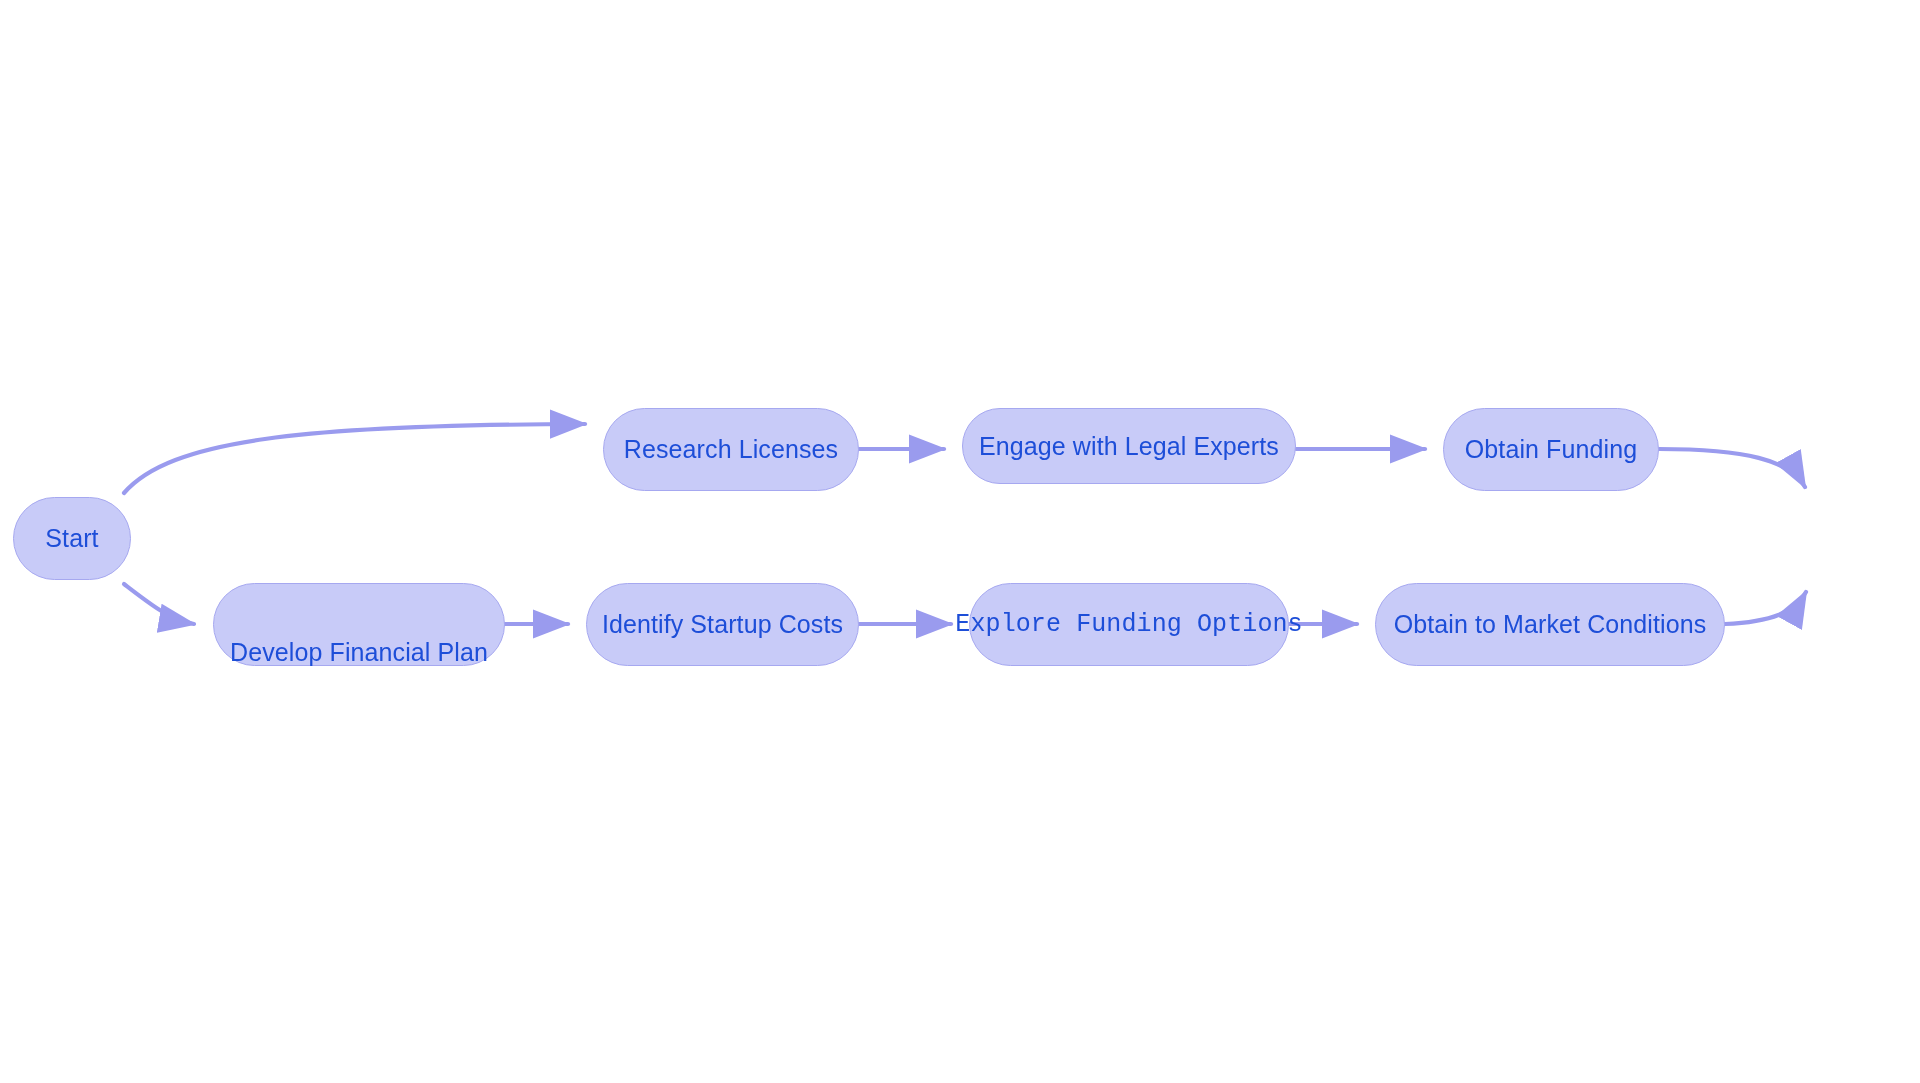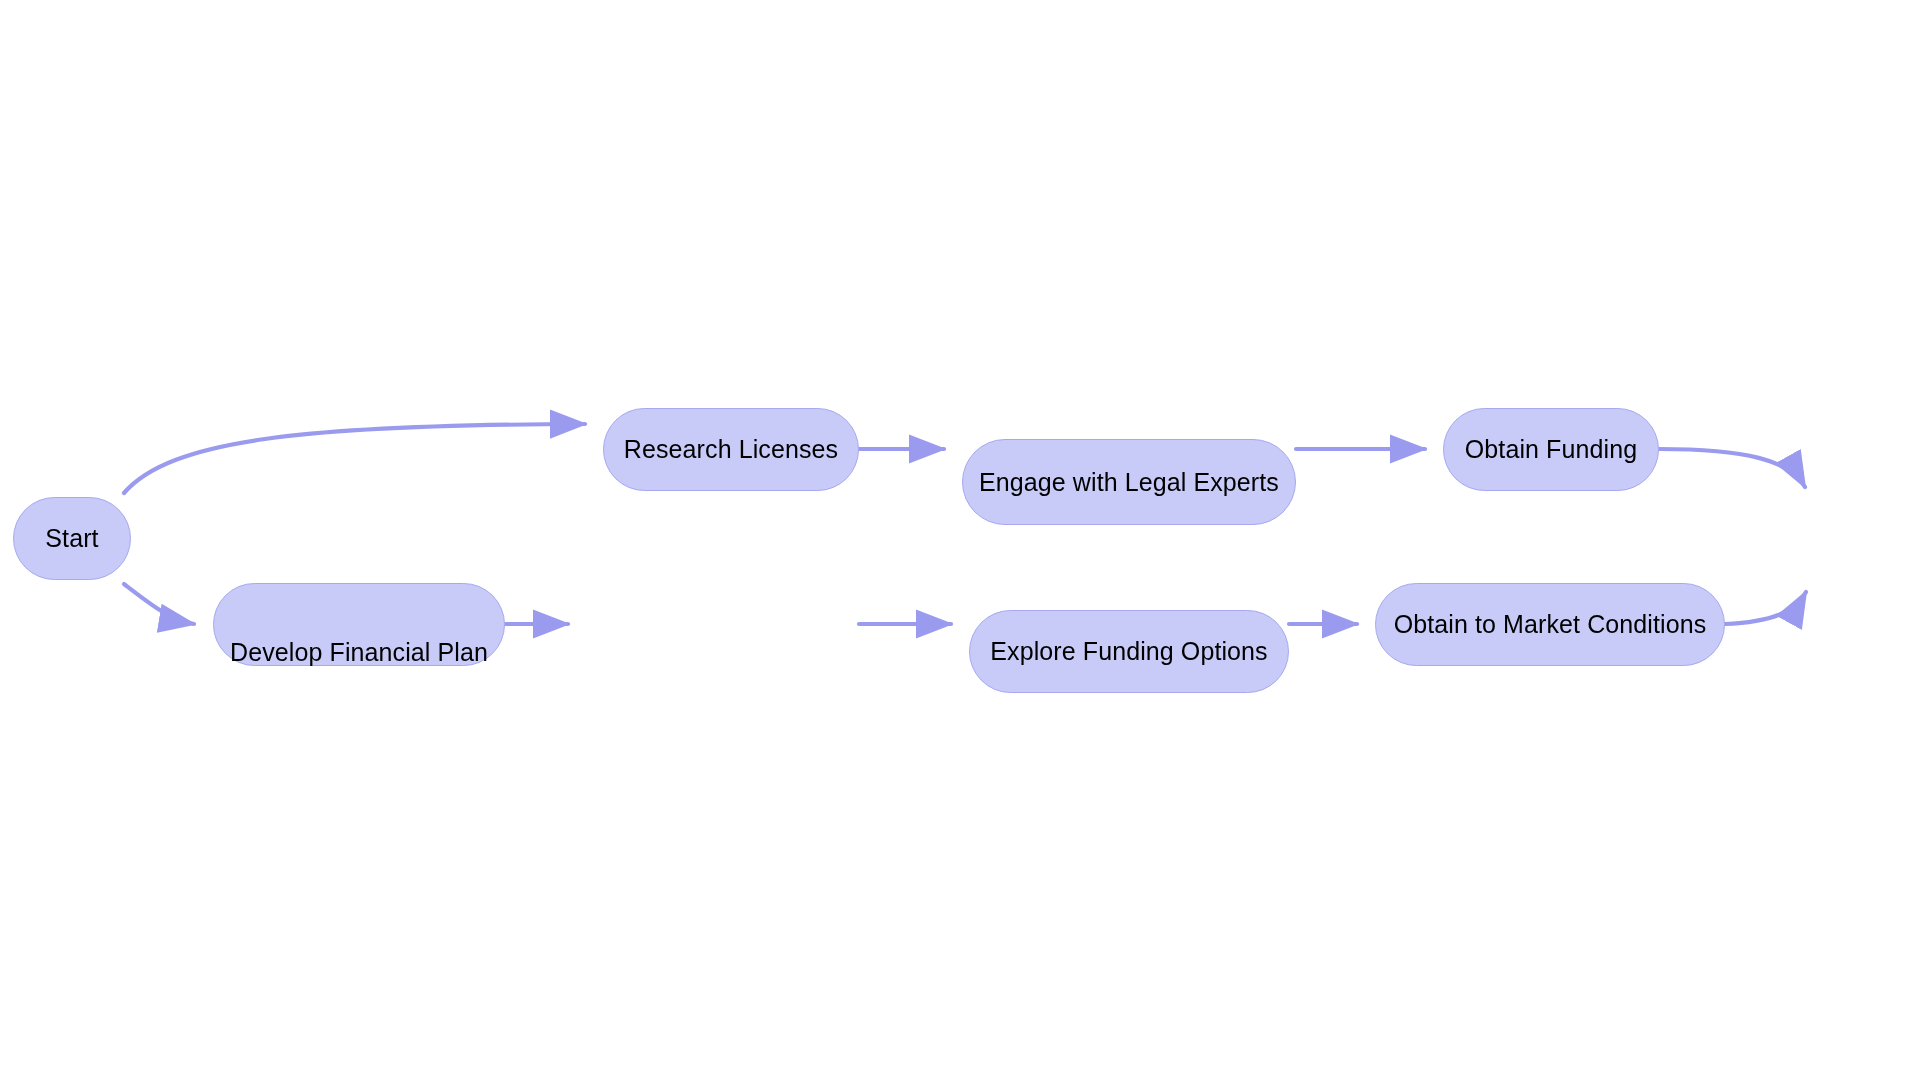--- a/index.html
+++ b/index.html
@@ -40,21 +40,21 @@
     justify-content: center;
     color: #3333cc;
     font-size: 25px;
     font-family: "Liberation Sans", sans-serif;
     font-weight: 400;
     letter-spacing: 0.1px;
     white-space: nowrap;
     line-height: 1;
   }
   .node-label {
-    color: #000000;
+    color: #1d4ed8;
     pointer-events: none;
   }
 </style>
 </head>
 <body>
 
 <div id="diagram-root">
 
   <svg class="edge-layer" width="1920" height="1083" viewBox="0 0 1920 1083" xmlns="http://www.w3.org/2000/svg">
     <defs>
@@ -83,34 +83,37 @@
   </svg>
 
   <div class="node" style="left:13px; top:497px; width:118px; height:83px;text-align:center;">
     <span class="node-label">Start</span>
   </div>
 
   <div class="node" style="left:603px; top:408px; width:256px; height:83px;">
     <span class="node-label">Research Licenses</span>
   </div>
 
-  <div class="node" style="left:962px; top:408px; width:334px; height:86px;margin-top:31px;">
+  <div class="node" style="left:962px; top:408px; width:334px; height:76px;">
     <span class="node-label">Engage with Legal Experts</span>
   </div>
 
   <div class="node" style="left:1443px; top:408px; width:216px; height:83px;">
     <span class="node-label">Obtain Funding</span>
   </div>
 
   <div class="node" style="left:213px; top:583px; width:292px; height:83px;align-items:flex-end;">
     <span class="node-label">Develop Financial Plan</span>
   </div>
 
+  <div class="node" style="left:586px; top:583px; width:273px; height:83px;">
+    <span class="node-label">Identify Startup Costs</span>
+  </div>
 
-  <div class="node" style="left:969px; top:610px; width:320px; height:83px;">
+  <div class="node" style="left:969px; top:583px; width:320px; height:83px;font-family:Liberation Mono, monospace;">
     <span class="node-label">Explore Funding Options</span>
   </div>
 
   <div class="node" style="left:1375px; top:583px; width:350px; height:83px;">
     <span class="node-label">Obtain to Market Conditions</span>
   </div>
 
 
 </div>
 

